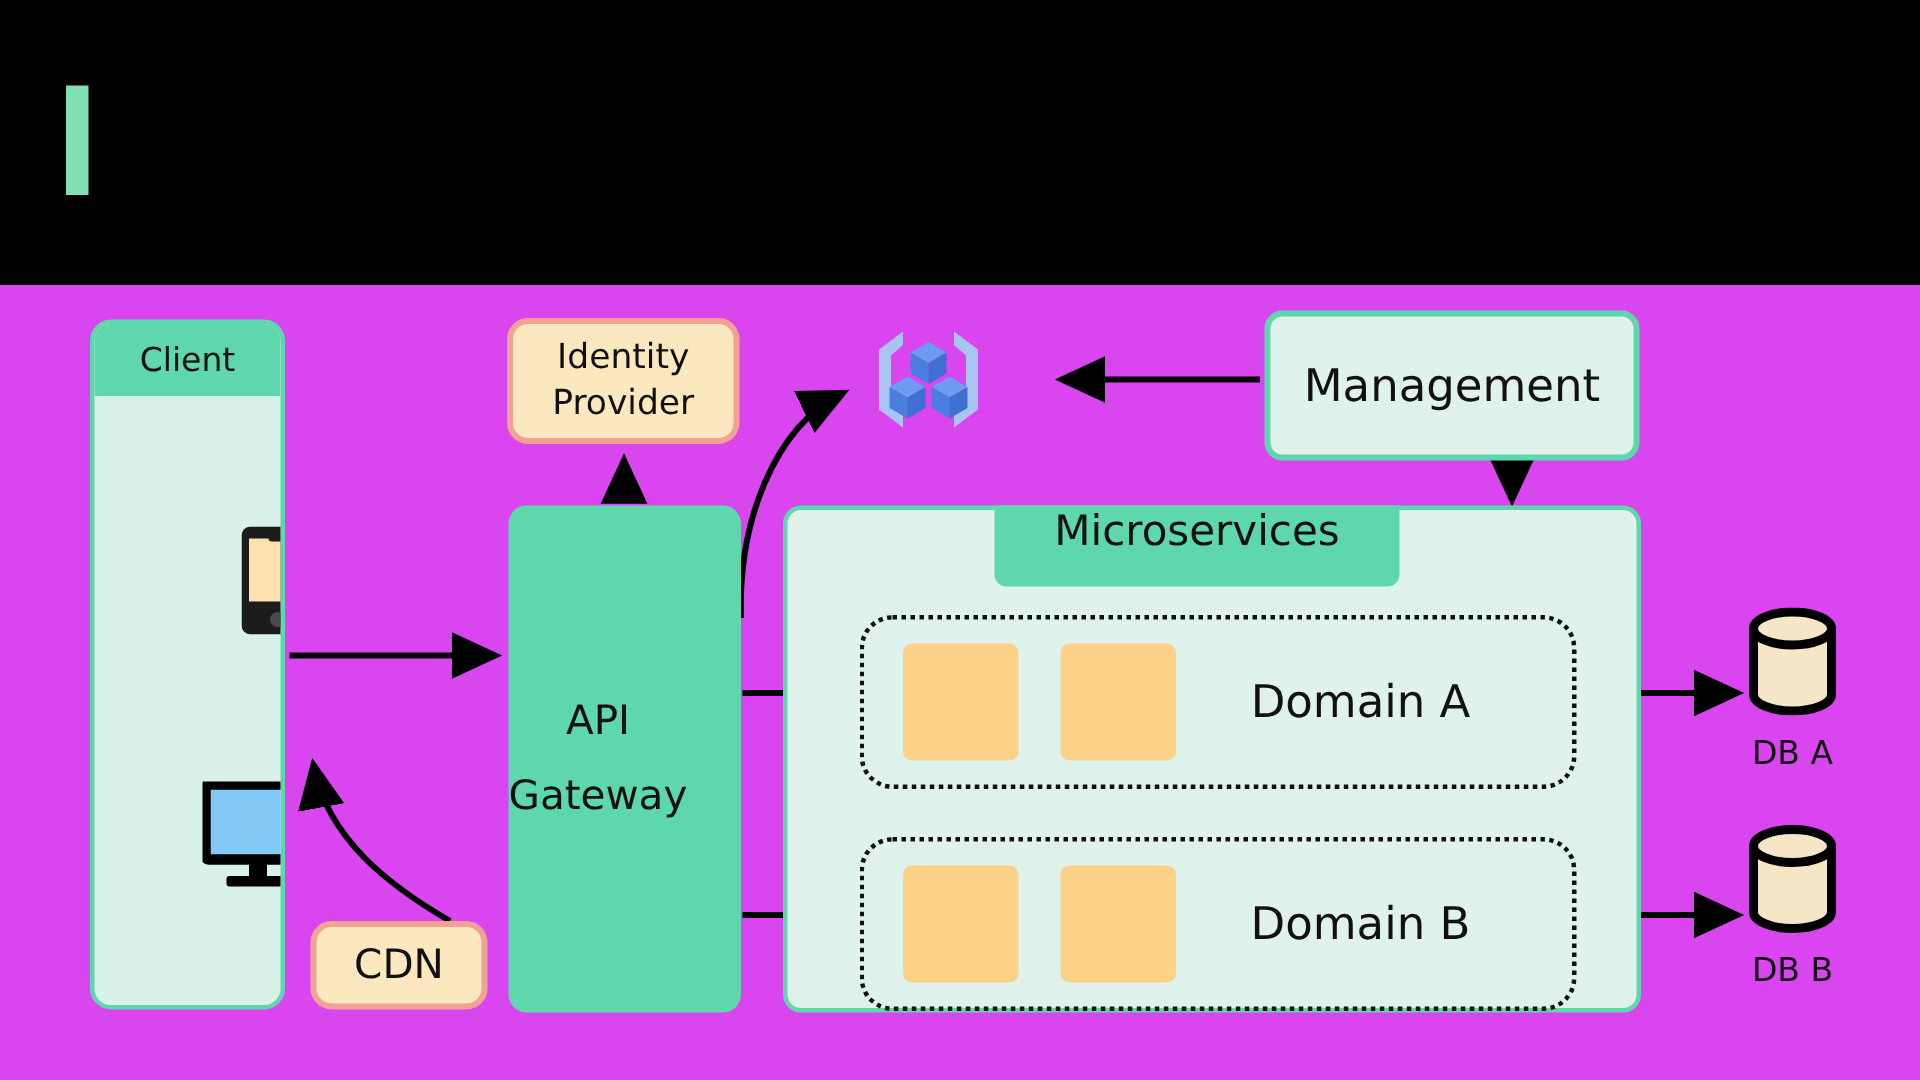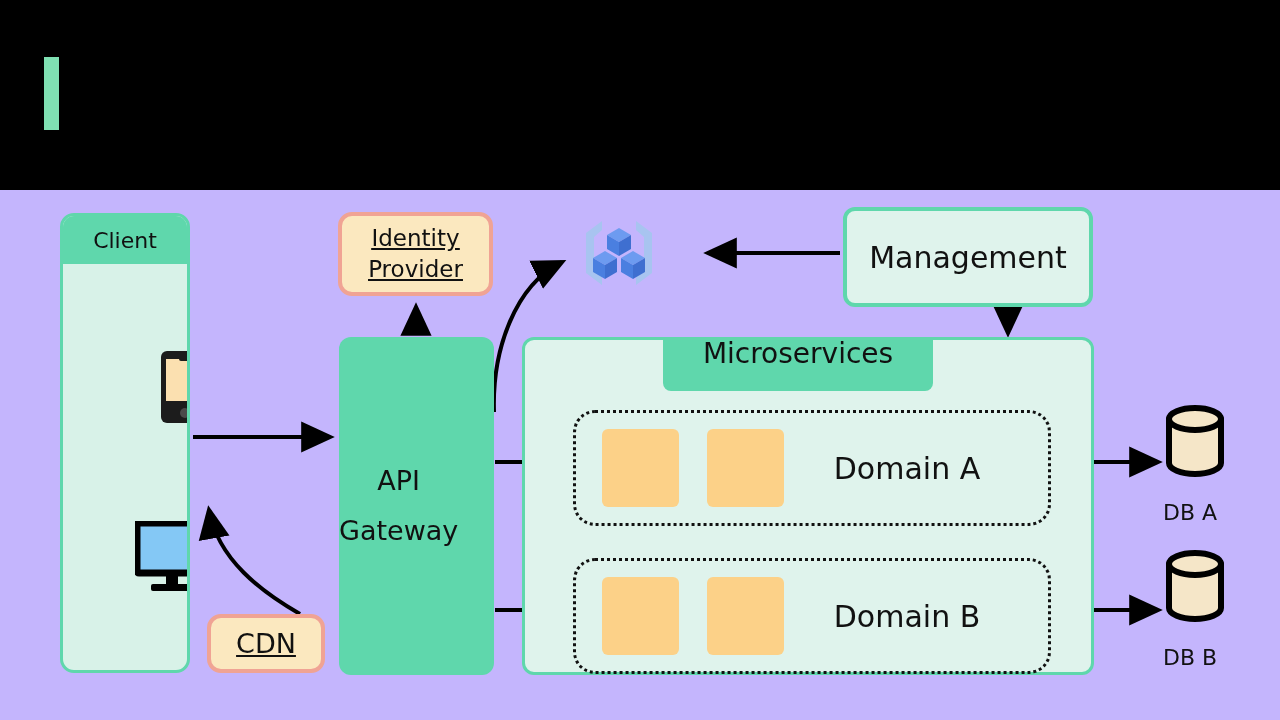--- a/index.html
+++ b/index.html
@@ -38,21 +38,21 @@
     letter-spacing: -1px;
     line-height: 90px;
     white-space: nowrap;
   }
 
   
   #canvas {
     position: absolute;
     left: 0; top: 190px;
     width: 1280px; height: 530px;
-    background: #c4b5fd;
+    background: #d946ef;
   }
   #edges {
     position: absolute;
     left: 0; top: 0;
     width: 1280px; height: 530px;
     pointer-events: none;
   }
 
   .node { position: absolute; box-sizing: border-box; }
 
@@ -93,21 +93,20 @@
     border-radius: 14px;
     display: flex;
     align-items: center;
     justify-content: center;
     text-align: center;
   }
   .cream-box span {
     font-size: 23px;
     color: #111111;
     line-height: 31px;
-    text-decoration: underline;
   }
   #identity-provider { left: 338px; top: 22px; width: 155px; height: 84px; }
   #cdn-box { left: 207px; top: 424px; width: 118px; height: 59px; }
   #cdn-box span { font-size: 27px; }
 
   
   #api-gateway {
     left: 339px; top: 147px;
     width: 155px; height: 338px;
     background: #5fd7ac;
@@ -181,24 +180,24 @@
     font-size: 30px;
     color: #111111;
     padding-right: 18px;
   }
 
   
   .db { position: absolute; width: 64px; }
   #db-a { left: 1163px; top: 215px; }
   #db-b { left: 1163px; top: 360px; }
   .db-label {
-    text-align: left;
+    text-align: center;
     font-size: 22px;
     color: #111111;
-    margin-top: 19px;
+    margin-top: 9px;
     white-space: nowrap;
   }
 </style>
 </head>
 <body>
 
 <div id="slide">
 
   <div id="title-bar">
     <div id="title-accent"></div>

